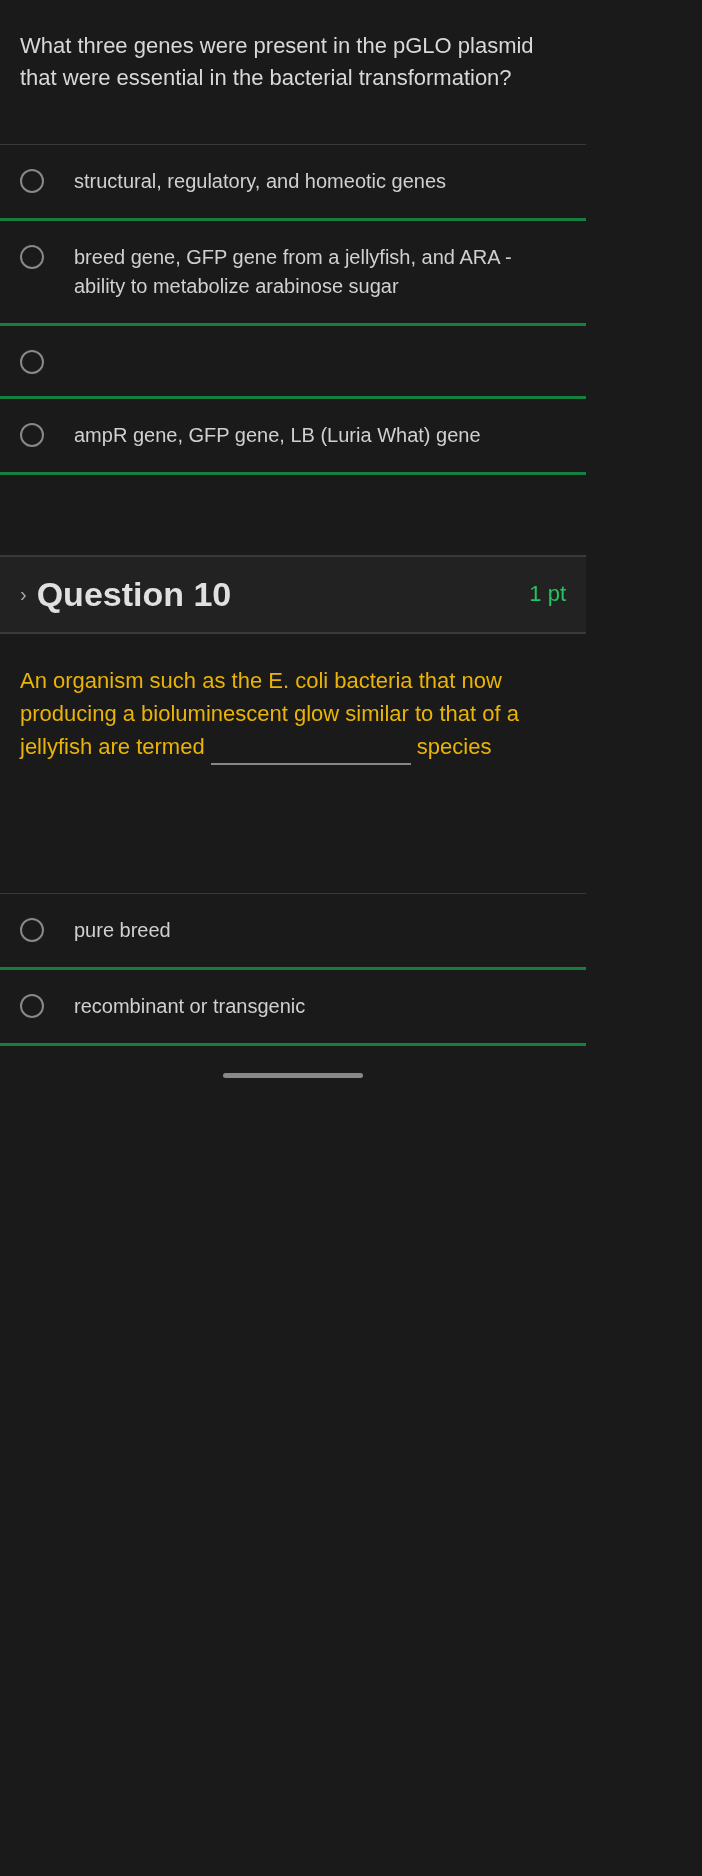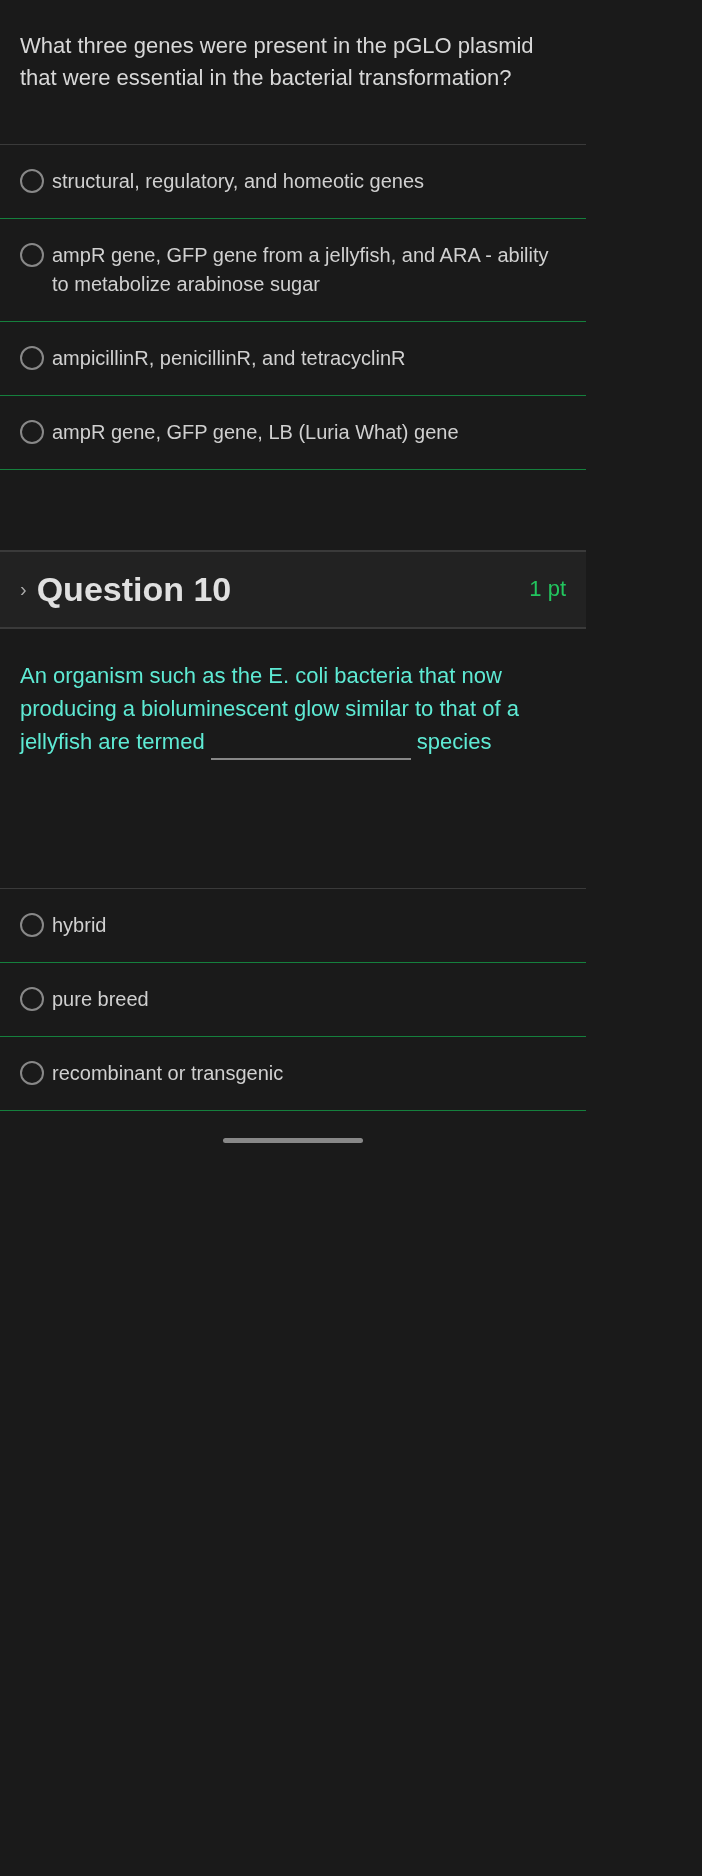--- a/index.html
+++ b/index.html
@@ -41,24 +41,24 @@
     .divider {
       height: 1px;
       background-color: #3a3a3a;
       margin: 0;
     }
 
     .answer-option {
       display: flex;
       align-items: flex-start;
       padding: 22px 20px;
-      border-bottom: 1px solid #15803d;
+      border-bottom: 3px solid #15803d;
       cursor: pointer;
       background-color: #1a1a1a;
-      gap: 8px;
+      gap: 30px;
     }
 
     .answer-option:last-child {
       border-bottom: none;
     }
 
     .radio-circle {
       width: 24px;
       height: 24px;
       min-width: 24px;
@@ -109,21 +109,21 @@
 
     
     .q10-body {
       padding: 30px 20px 20px 20px;
       background-color: #1a1a1a;
     }
 
     .q10-text {
       font-size: 22px;
       line-height: 1.5;
-      color: #5eead4;
+      color: #eab308;
       margin-bottom: 30px;
     }
 
     .blank-underline {
       display: inline-block;
       border-bottom: 2px solid #888;
       width: 200px;
       margin-bottom: -4px;
     }
 
@@ -144,26 +144,25 @@
 
   <div class="divider"></div>
 
   <div class="answer-option">
     <div class="radio-circle"></div>
     <span class="answer-text">structural, regulatory, and homeotic genes</span>
   </div>
 
   <div class="answer-option">
     <div class="radio-circle"></div>
-    <span class="answer-text">ampR gene, GFP gene from a jellyfish, and ARA - ability to metabolize arabinose sugar</span>
-  </div>
-
-  <div class="answer-option">
-    <div class="radio-circle"></div>
-    <span class="answer-text">ampicillinR, penicillinR, and tetracyclinR</span>
+    <span class="answer-text">breed gene, GFP gene from a jellyfish, and ARA - ability to metabolize arabinose sugar</span>
+  </div>
+
+  <div class="answer-option">
+    <div class="radio-circle"></div>
   </div>
 
   <div class="answer-option">
     <div class="radio-circle"></div>
     <span class="answer-text">ampR gene, GFP gene, LB (Luria What) gene</span>
   </div>
 
   <div style="height: 80px; background-color: #1a1a1a;"></div>
 
   <div class="divider"></div>
@@ -181,24 +180,20 @@
   <div class="q10-body">
     <p class="q10-text">
       An organism such as the E. coli bacteria that now producing a bioluminescent glow similar to that of a jellyfish are termed <span class="blank-underline">&nbsp;</span> species
     </p>
   </div>
 
   <div class="answer-gap"></div>
 
   <div class="divider"></div>
 
-  <div class="answer-option">
-    <div class="radio-circle"></div>
-    <span class="answer-text">hybrid</span>
-  </div>
 
   <div class="answer-option">
     <div class="radio-circle"></div>
     <span class="answer-text">pure breed</span>
   </div>
 
   <div class="answer-option">
     <div class="radio-circle"></div>
     <span class="answer-text">recombinant or transgenic</span>
   </div>

